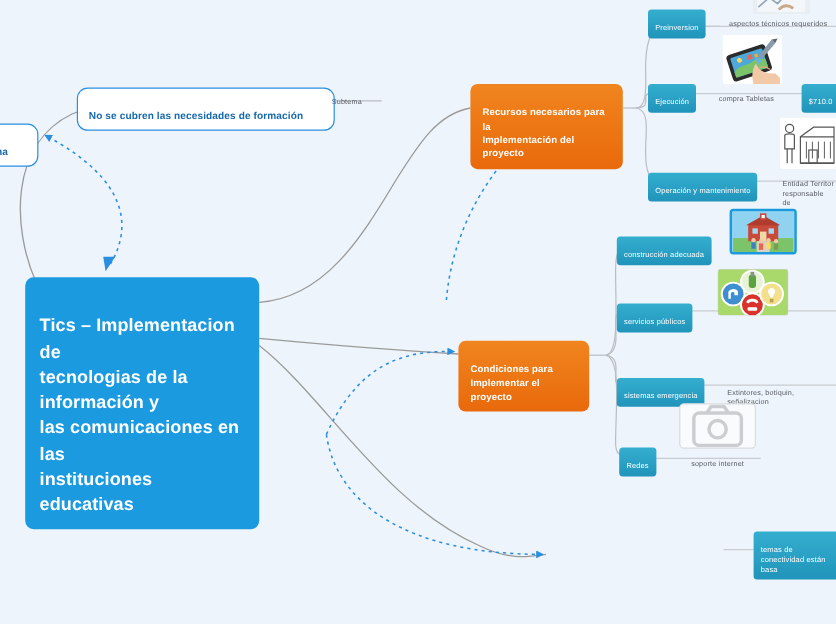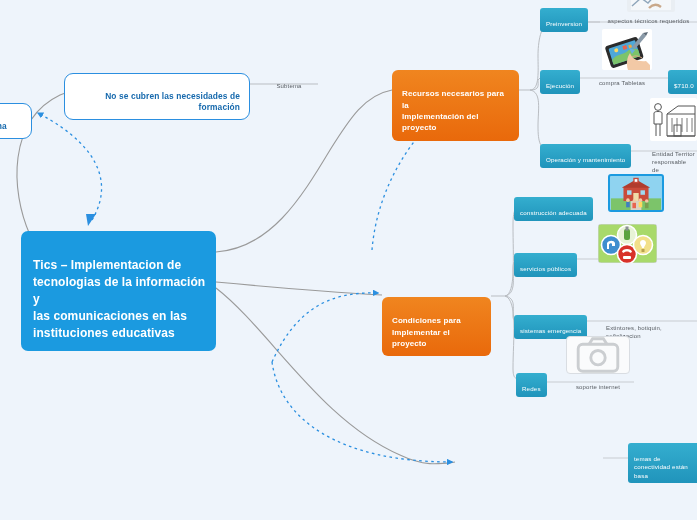--- a/index.html
+++ b/index.html
@@ -34,21 +34,21 @@
     position: absolute;
     box-sizing: border-box;
     white-space: pre-line;
   }
 
   
   .node-root {
     background: #1b9ae0;
     color: #ffffff;
     border-radius: 7px;
-    font-size: 12px;
+    font-size: 15px;
     font-weight: bold;
     line-height: 1.42;
     padding: 9px 10px 9px 12px;
     letter-spacing: .1px;
   }
 
   
   .node-orange {
     background: #ec7211;
     background: linear-gradient(#f0851f, #e9690b);
@@ -181,42 +181,42 @@
 
     <path d="M 272 362 C 300 300 340 292 378 293" fill="none" stroke="#2b8fe0" stroke-width="1.3" stroke-dasharray="2.6 3.4" marker-end="url(#arrow-blue)"></path>
     <path d="M 272 362 C 280 420 340 462 452 462" fill="none" stroke="#2b8fe0" stroke-width="1.3" stroke-dasharray="2.6 3.4" marker-end="url(#arrow-blue)"></path>
     <path d="M 330 300 C 350 300 362 302 378 303" fill="none" stroke="#2b8fe0" stroke-width="0" stroke-dasharray="2.6 3.4"></path>
   </svg>
 
   <div class="node node-outline" style="left:-28px; top:103px; width:60px;">
     <span>blema</span>
   </div>
 
-  <div class="node node-outline" style="left:64px; top:73px; width:186px; text-align:right;">
+  <div class="node node-outline" style="left:64px; top:73px; width:215px; text-align:left;">
     <span>No se cubren las necesidades de formación</span>
   </div>
 
   <div class="node node-plain" style="left:266px; top:73px; width:46px;">
     <span>Subtema</span>
   </div>
 
   <div class="node node-root" style="left:21px; top:231px; width:195px;">
     <span>Tics – Implementacion de
 tecnologias de la información y
 las comunicaciones en las
 instituciones educativas</span>
   </div>
 
   <div class="node node-orange" style="left:392px; top:70px; width:127px;">
     <span>Recursos necesarios para la
 Implementación del
 proyecto</span>
   </div>
 
-  <div class="node node-orange" style="left:382px; top:284px; width:109px;margin-top:13px;">
+  <div class="node node-orange" style="left:382px; top:284px; width:109px;">
     <span>Condiciones para
 Implementar el proyecto</span>
   </div>
 
 
   <div class="node node-teal" style="left:540px; top:8px;">
     <span>Preinversion</span>
   </div>
 
   <div class="thumb thumb-plain" style="left:627px; top:-14px; width:48px; height:26px;">

